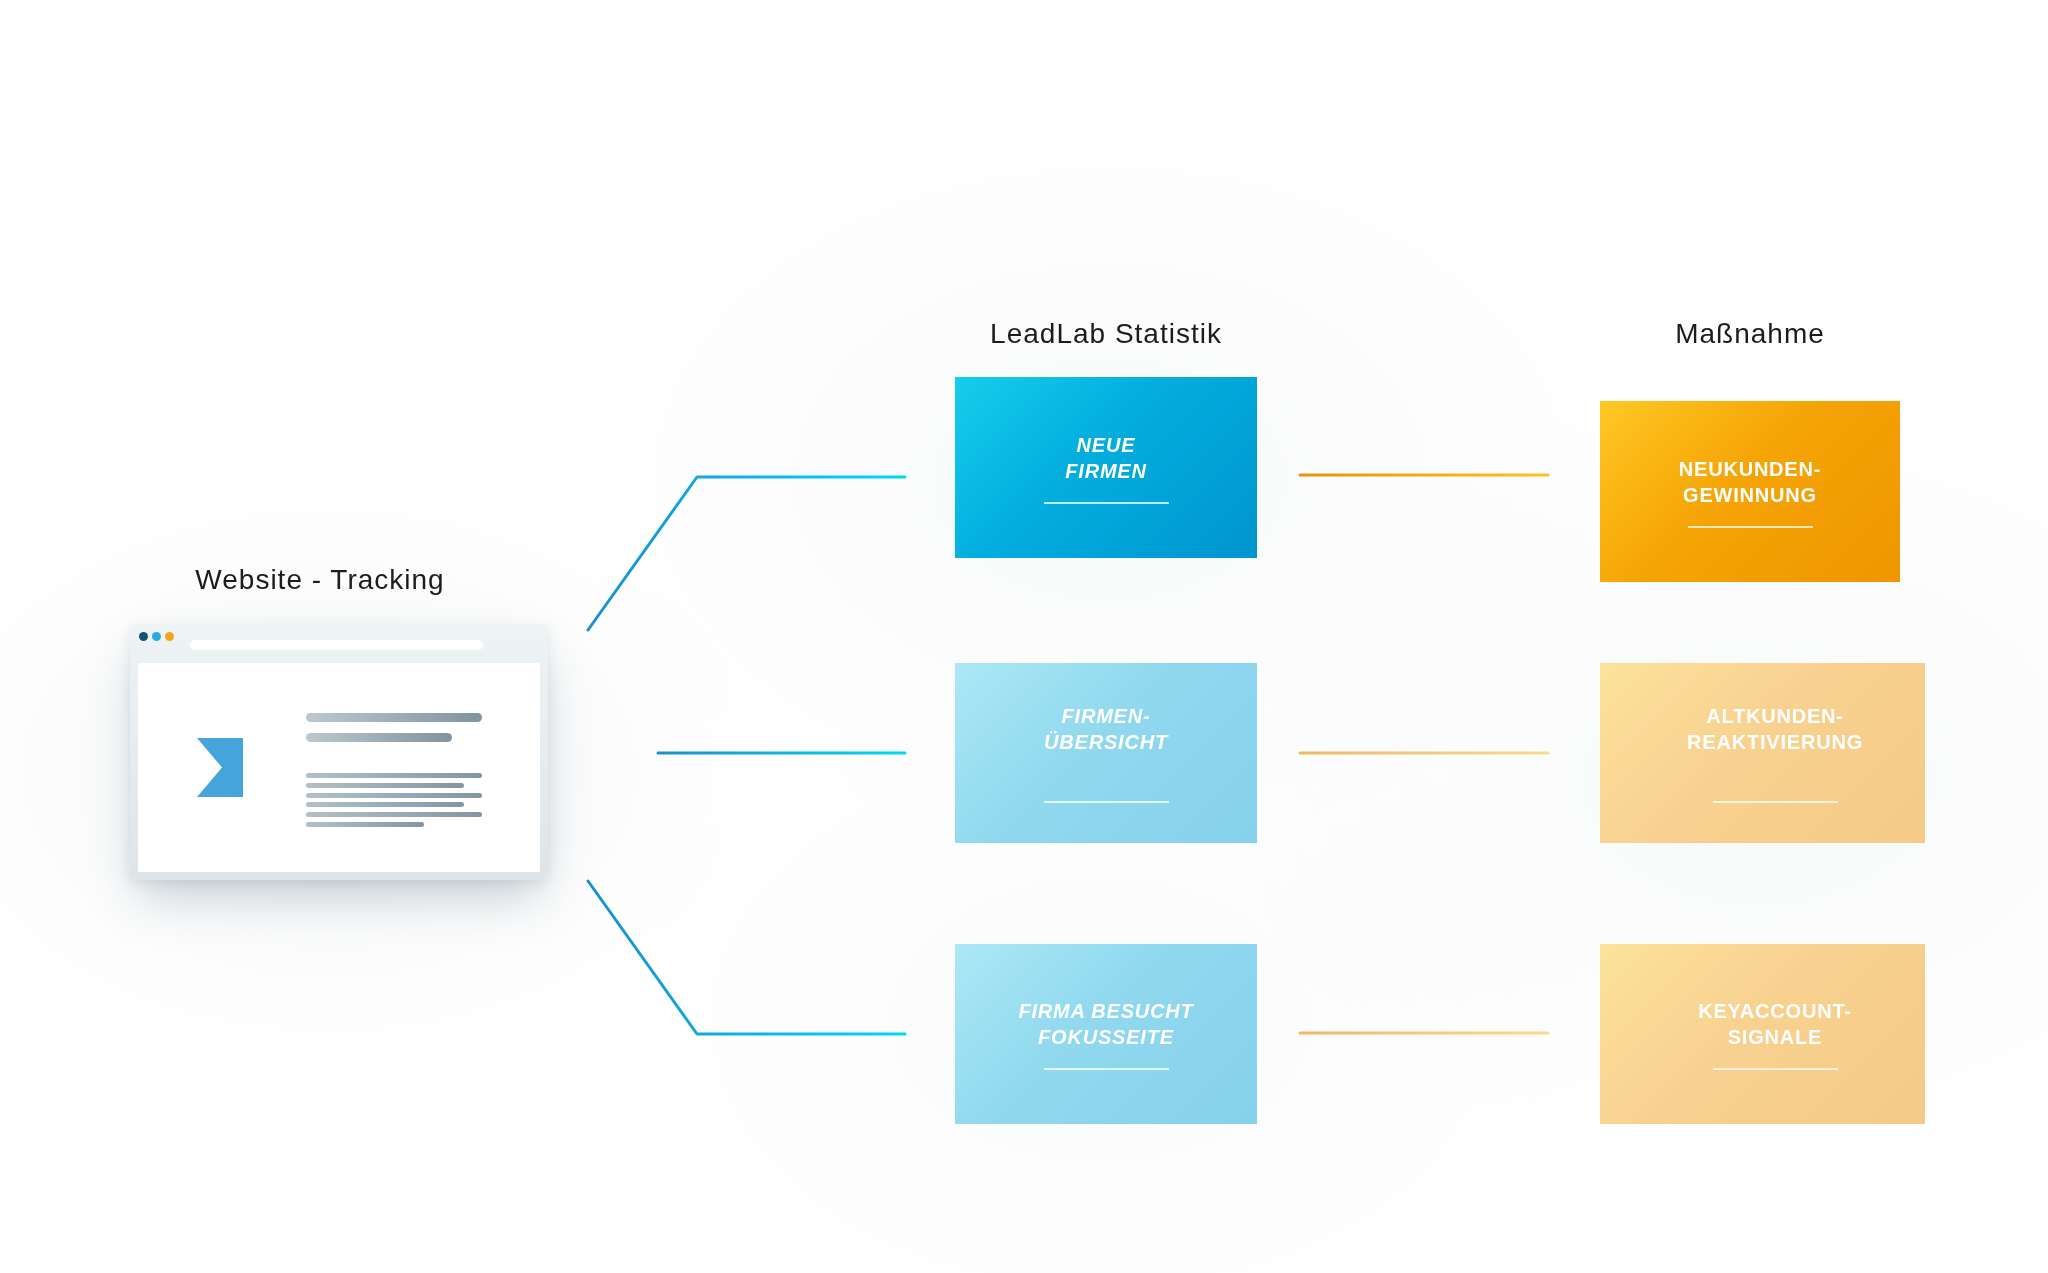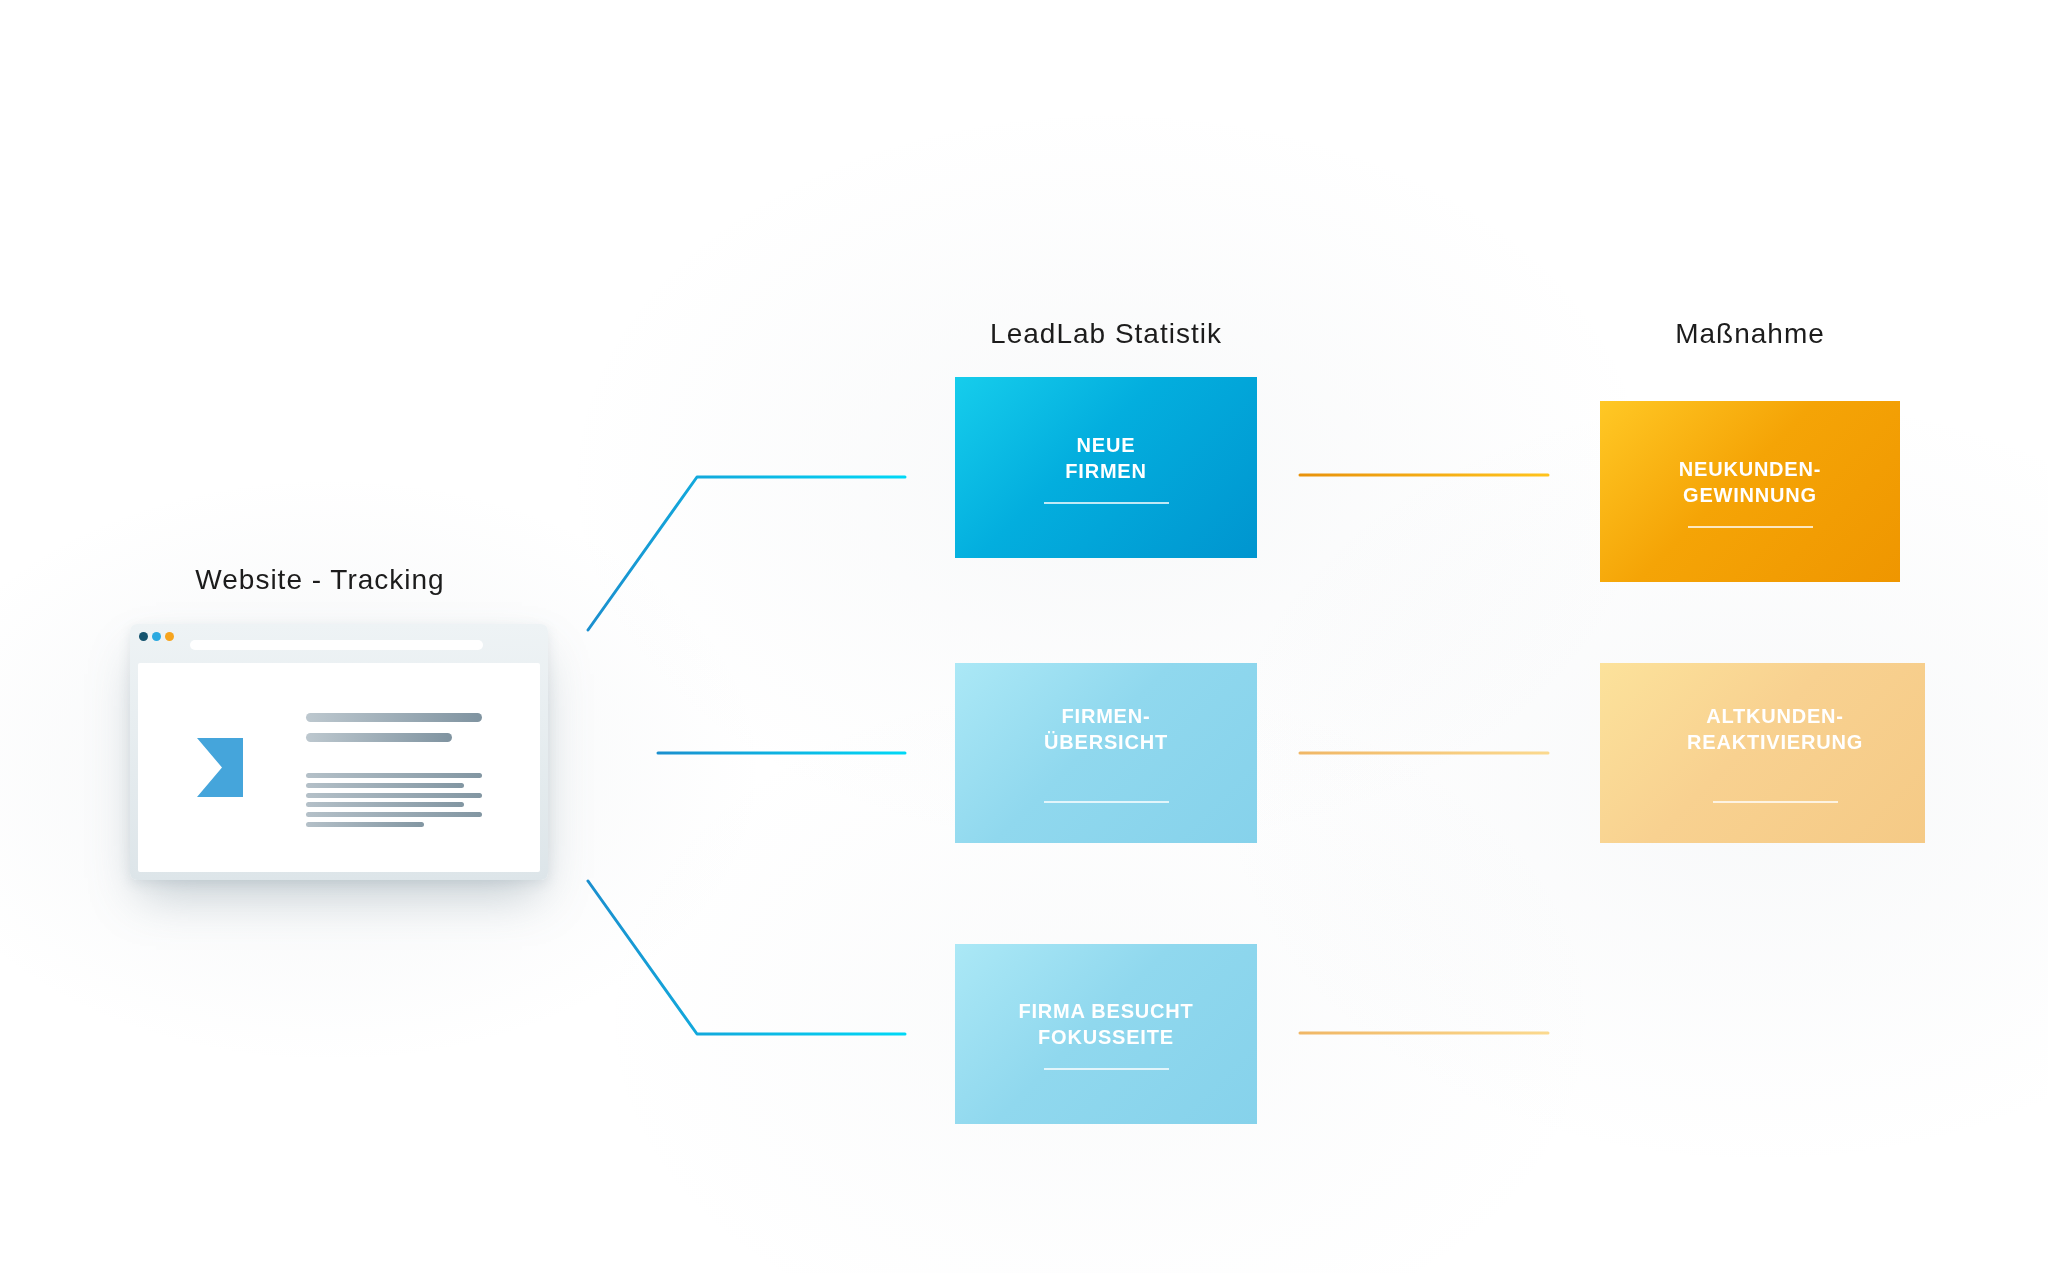--- a/index.html
+++ b/index.html
@@ -55,21 +55,21 @@
     display:flex;flex-direction:column;align-items:center;justify-content:center;
     text-align:center;
   }
   .node .lbl{
     color:#ffffff;font-weight:bold;font-size:20px;line-height:26px;letter-spacing:0.8px;
   }
   .node .underline{
     width:125px;height:2px;margin-top:18px;
     background:rgba(255,255,255,0.75);
   }
-  .stat{left:955px;}
+  .stat{left:955px;font-style:italic;}
   .action{left:1600px;width:300px;}
   .row1{top:377px;}
   .row2{top:663px;height:180px;gap:28px;}
   .row3{top:944px;height:180px;}
 
   .stat.strong{
     background:linear-gradient(135deg,var(--stat-strong-a,#16cdec) 0%,var(--stat-strong-b,#03aede) 42%,var(--stat-strong-c,#0095cf) 100%);
   }
   .stat.light{
     background:linear-gradient(135deg,var(--stat-light-a,#abe8f6) 0%,var(--stat-light-b,#90d8ee) 45%,var(--stat-light-c,#86d2eb) 100%);
@@ -173,14 +173,21 @@
   </div>
 
   <div class="node action light row2">
     <div class="lbl">
       <div>ALTKUNDEN-</div>
       <div>REAKTIVIERUNG</div>
     </div>
     <div class="underline"></div>
   </div>
 
+  <div class="node action light row3">
+    <div class="lbl">
+      <div>KEYACCOUNT-</div>
+      <div>SIGNALE</div>
+    </div>
+    <div class="underline"></div>
+  </div>
 
 </div>
 
 </body></html>

